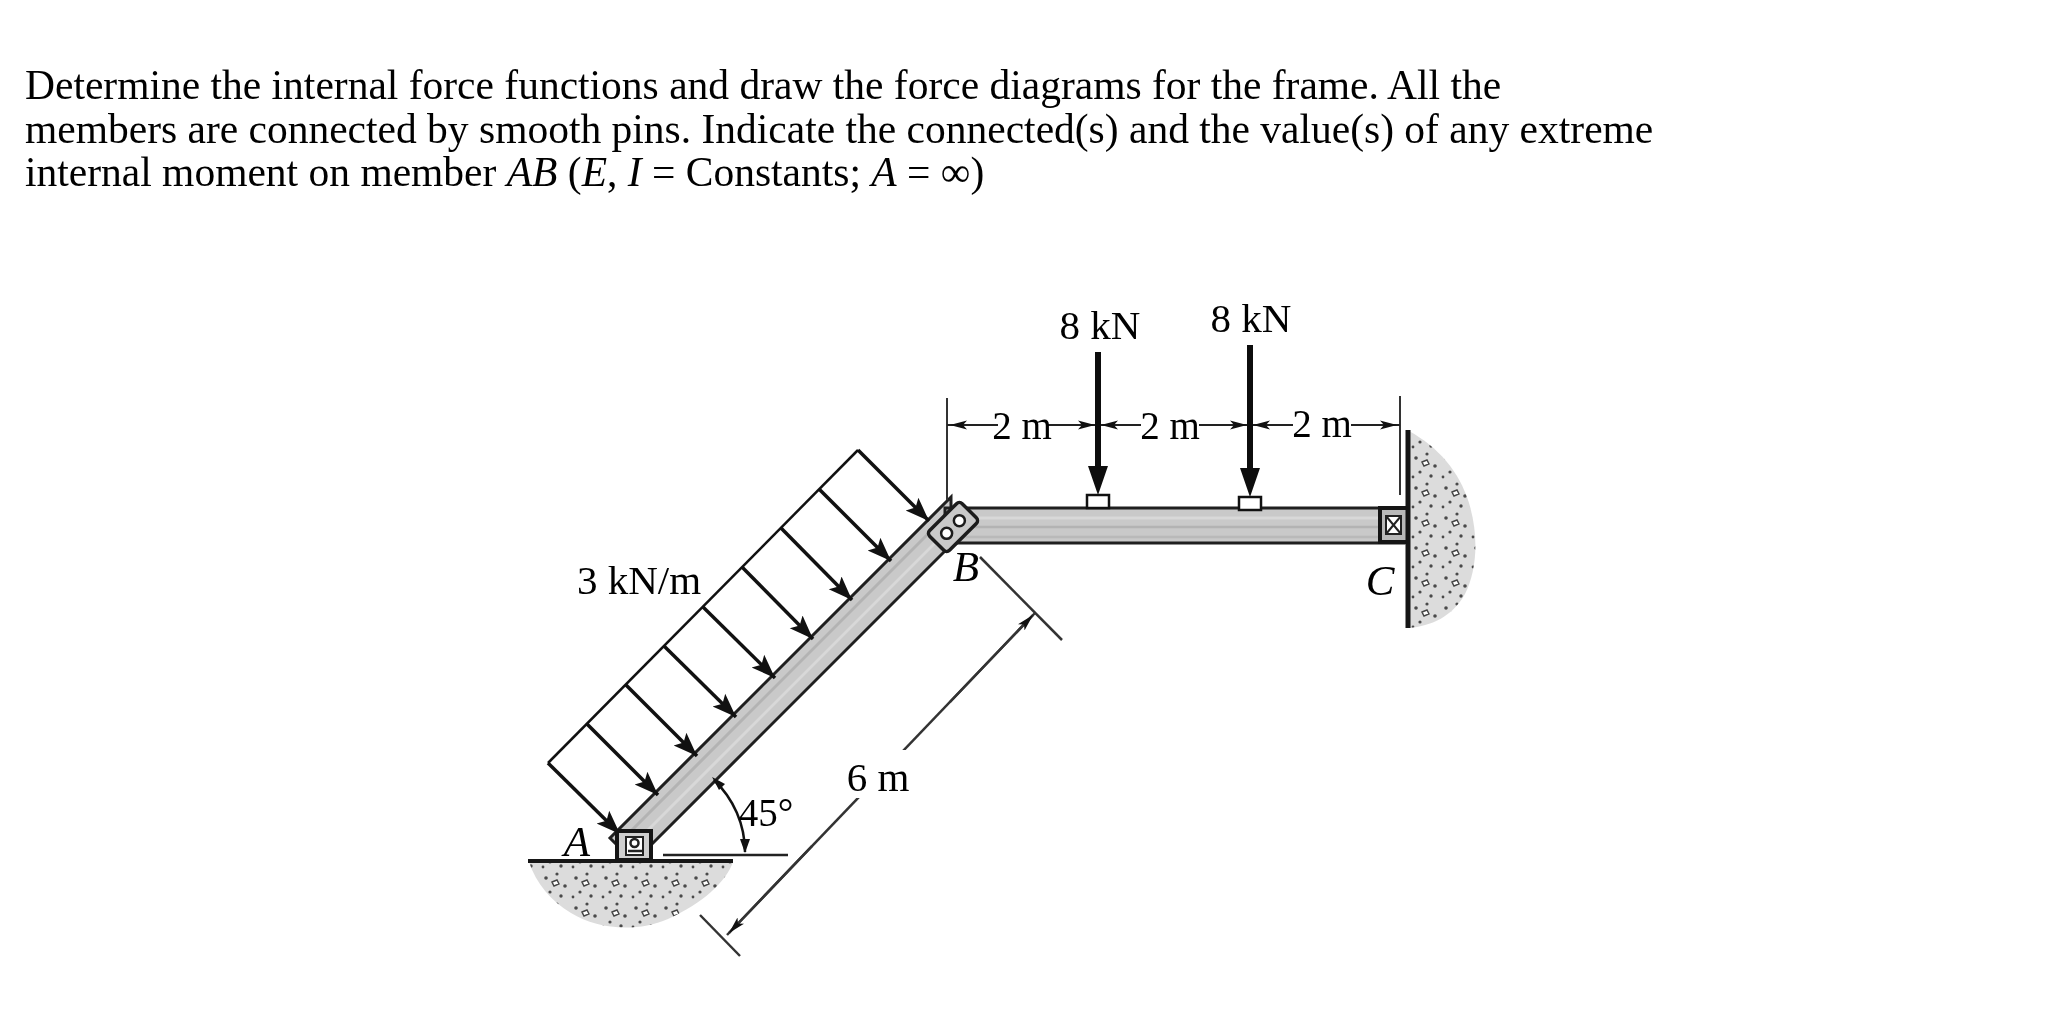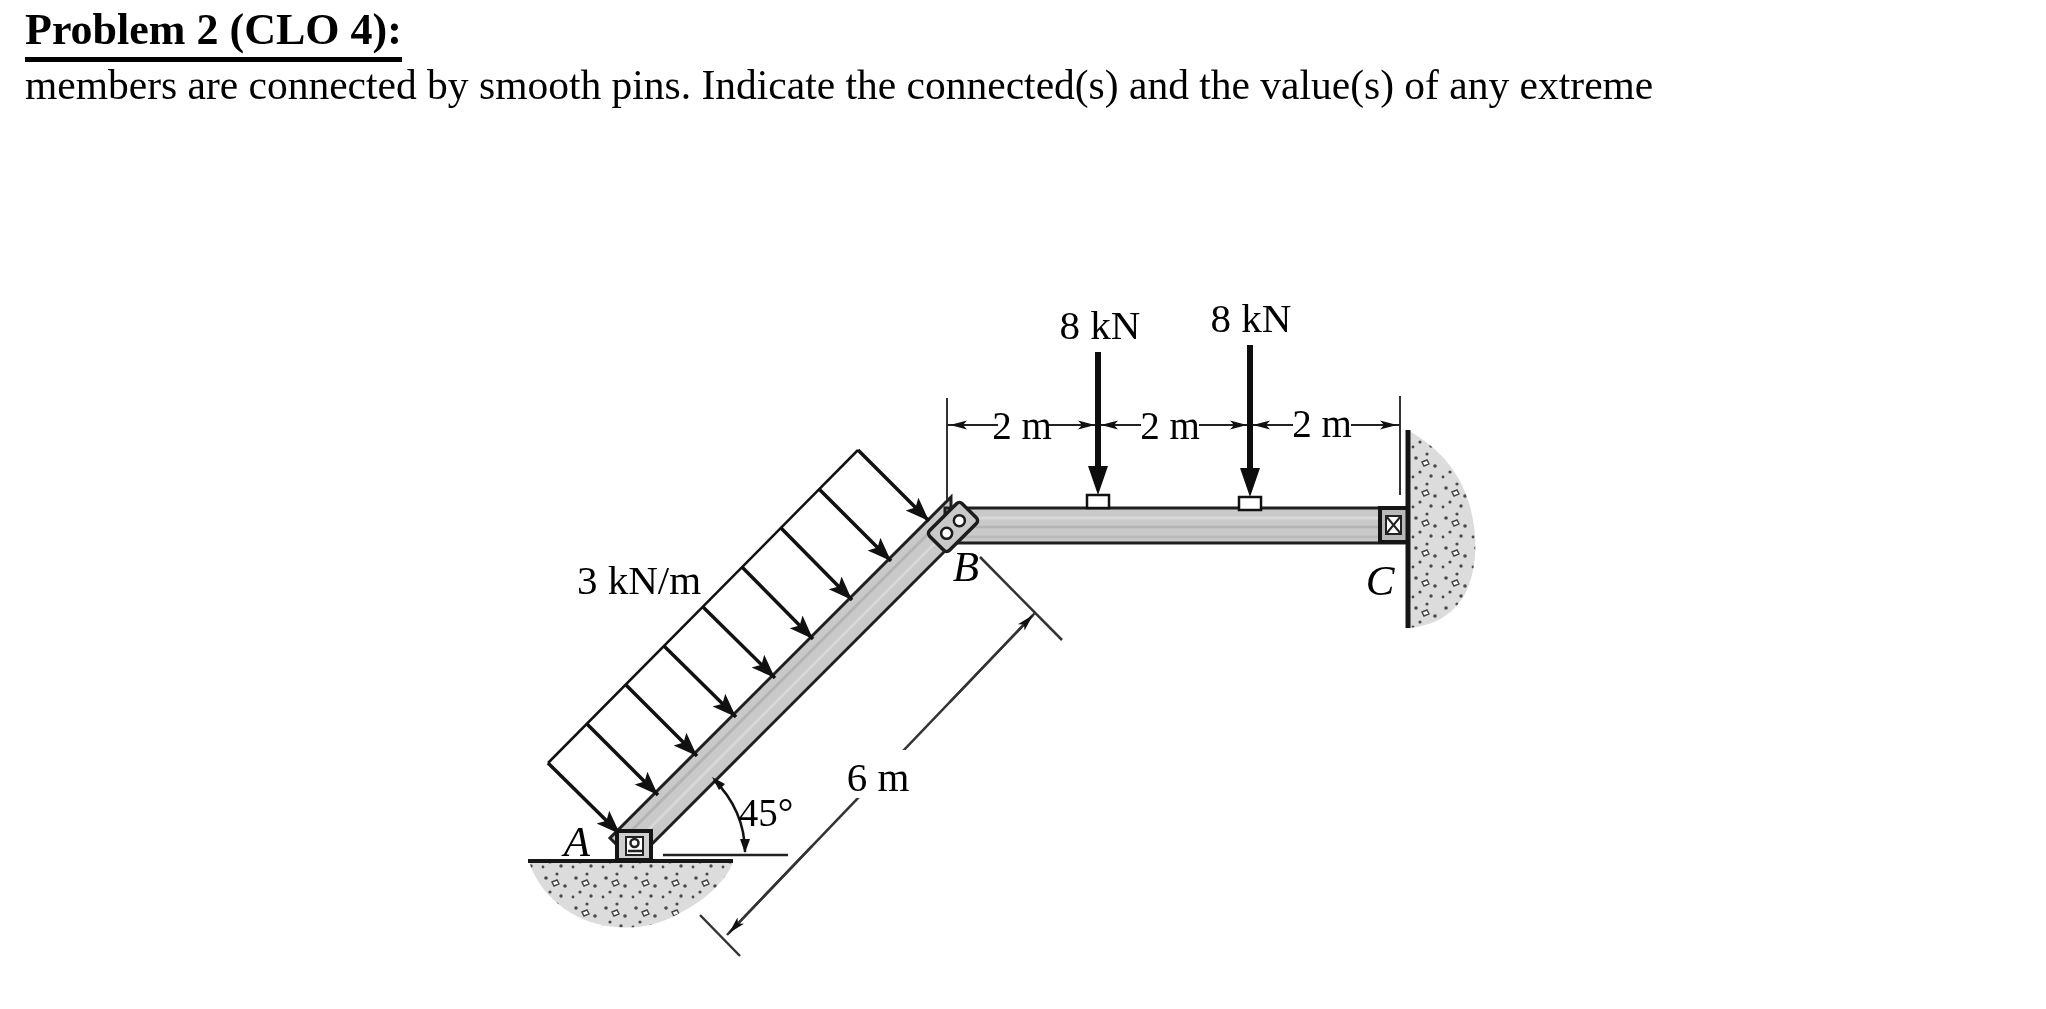--- a/index.html
+++ b/index.html
@@ -10,26 +10,25 @@
   .statement{position:absolute;left:25px;top:64px;font-size:41.5px;line-height:43.5px;white-space:nowrap;}
   .statement i{font-style:italic;}
   svg text{font-family:"Liberation Serif","DejaVu Serif",serif;}
   .fig{position:absolute;left:0;top:0;}
 </style>
 </head>
 <body>
 
 <div class="canvas">
 
-  <div class="title">
-    <span>Problem 2 (CLO 4):</span>
-  </div>
 
   <div class="statement">
+    <div>Determine the internal force functions and draw the force diagrams for the frame. All the</div>
     <div>members are connected by smooth pins. Indicate the connected(s) and the value(s) of any extreme</div>
+    <div><span>internal moment on member </span><i>AB</i><span> (</span><i>E</i><span>, </span><i>I</i><span> = Constants; </span><i>A</i><span> = ∞)</span></div>
   </div>
 
   <svg class="fig" width="2046" height="1009" viewBox="0 0 2046 1009">
     <defs>
       <marker id="mdim" markerUnits="userSpaceOnUse" markerWidth="18" markerHeight="12" refX="17" refY="6" orient="auto">
         <path d="M0,1.5 L17,6 L0,10.5 L4,6 Z" fill="#111"></path>
       </marker>
       <marker id="mload" markerUnits="userSpaceOnUse" markerWidth="26" markerHeight="20" refX="24" refY="10" orient="auto">
         <path d="M0,1 L24,10 L0,19 L5,10 Z" fill="#111"></path>
       </marker>

